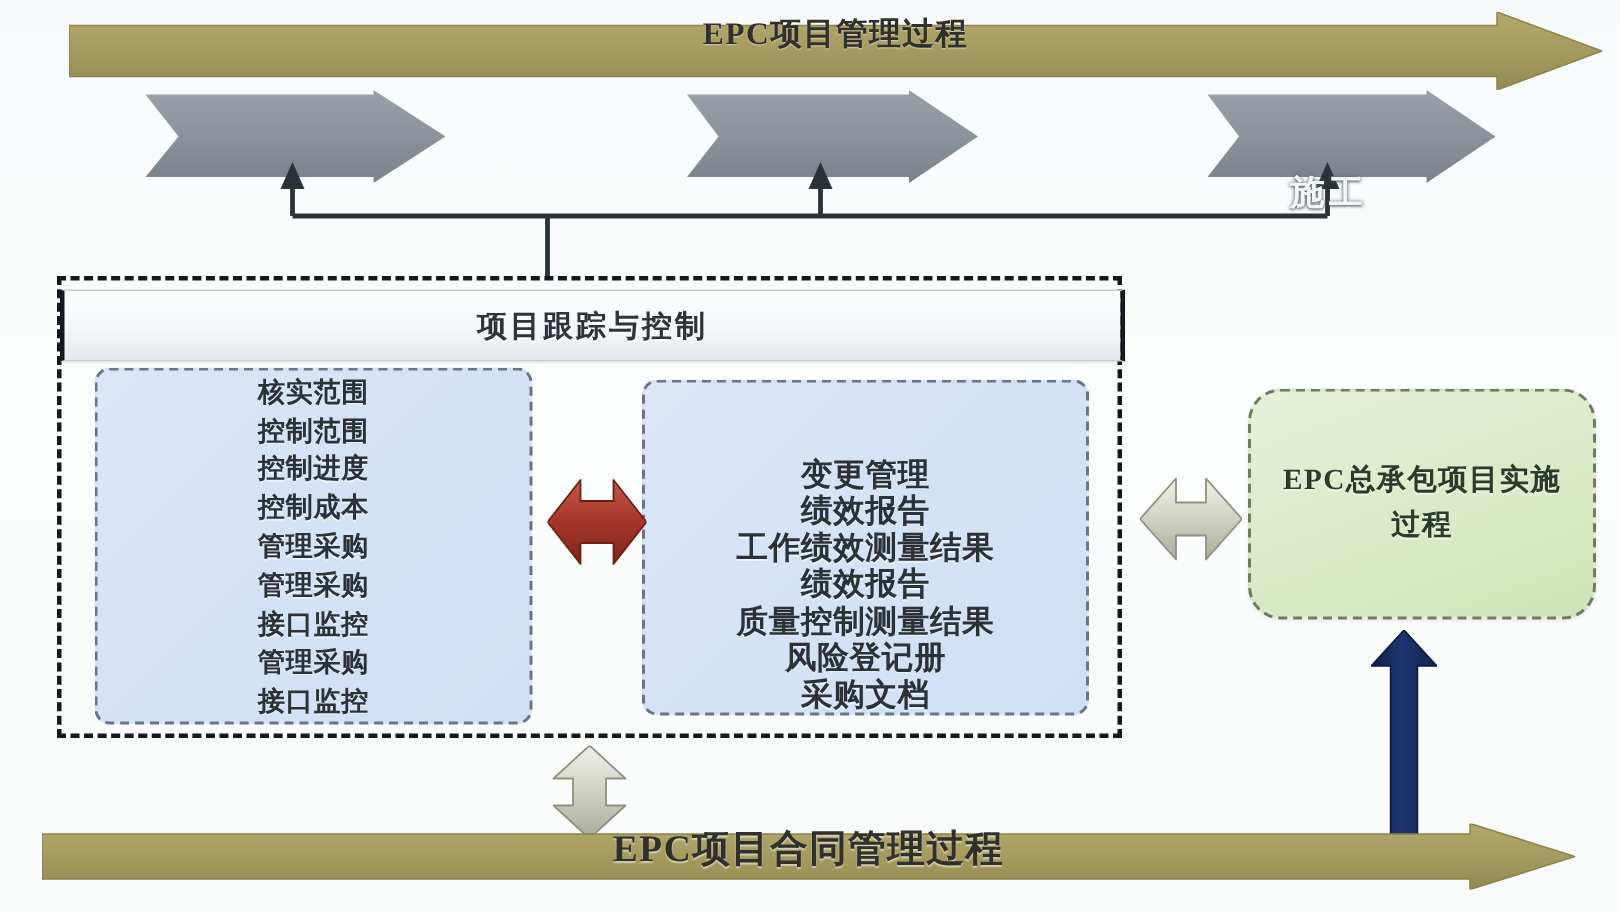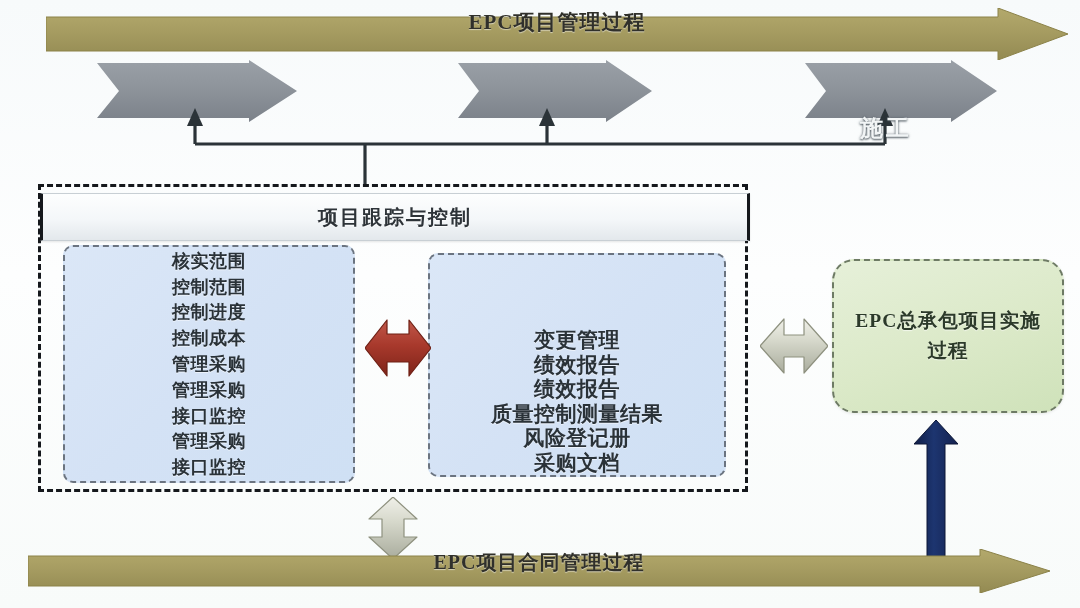--- a/index.html
+++ b/index.html
@@ -170,20 +170,21 @@
     <span class="line">管理采购</span>
     <span class="line">管理采购</span>
     <span class="line">接口监控</span>
     <span class="line">管理采购</span>
     <span class="line">接口监控</span>
   </div>
 
   <div class="bluebox" id="rightbox">
     <span class="line">变更管理</span>
     <span class="line">绩效报告</span>
+    <span class="line">工作绩效测量结果</span>
     <span class="line">绩效报告</span>
     <span class="line">质量控制测量结果</span>
     <span class="line">风险登记册</span>
     <span class="line">采购文档</span>
   </div>
 
   <svg class="abs" style="left:365px;top:312px;" width="66" height="72" viewBox="0 0 66 72">
     <defs>
       <linearGradient id="gred" x1="0" y1="0" x2="0" y2="1">
         <stop offset="0%" stop-color="#c1584a"></stop>
@@ -221,16 +222,16 @@
   </svg>
 
   <div id="greenbox">
     <span class="t">EPC总承包项目实施过程</span>
   </div>
 
   <div class="band" style="left:28px;top:549px;width:1022px;height:44px;">
     <svg class="bandsvg" width="1022" height="44" viewBox="0 0 1022 44">
       <path d="M0,7 L952,7 L952,0 L1022,22 L952,44 L952,37 L0,37 Z" fill="url(#gband)" stroke="#8b8249" stroke-width="1"></path>
     </svg>
-    <span class="bandlabel" style="font-size:20px;">EPC项目合同管理过程</span>
+    <span class="bandlabel" style="font-size:25px;">EPC项目合同管理过程</span>
   </div>
 
 </div>
 
 </body></html>

